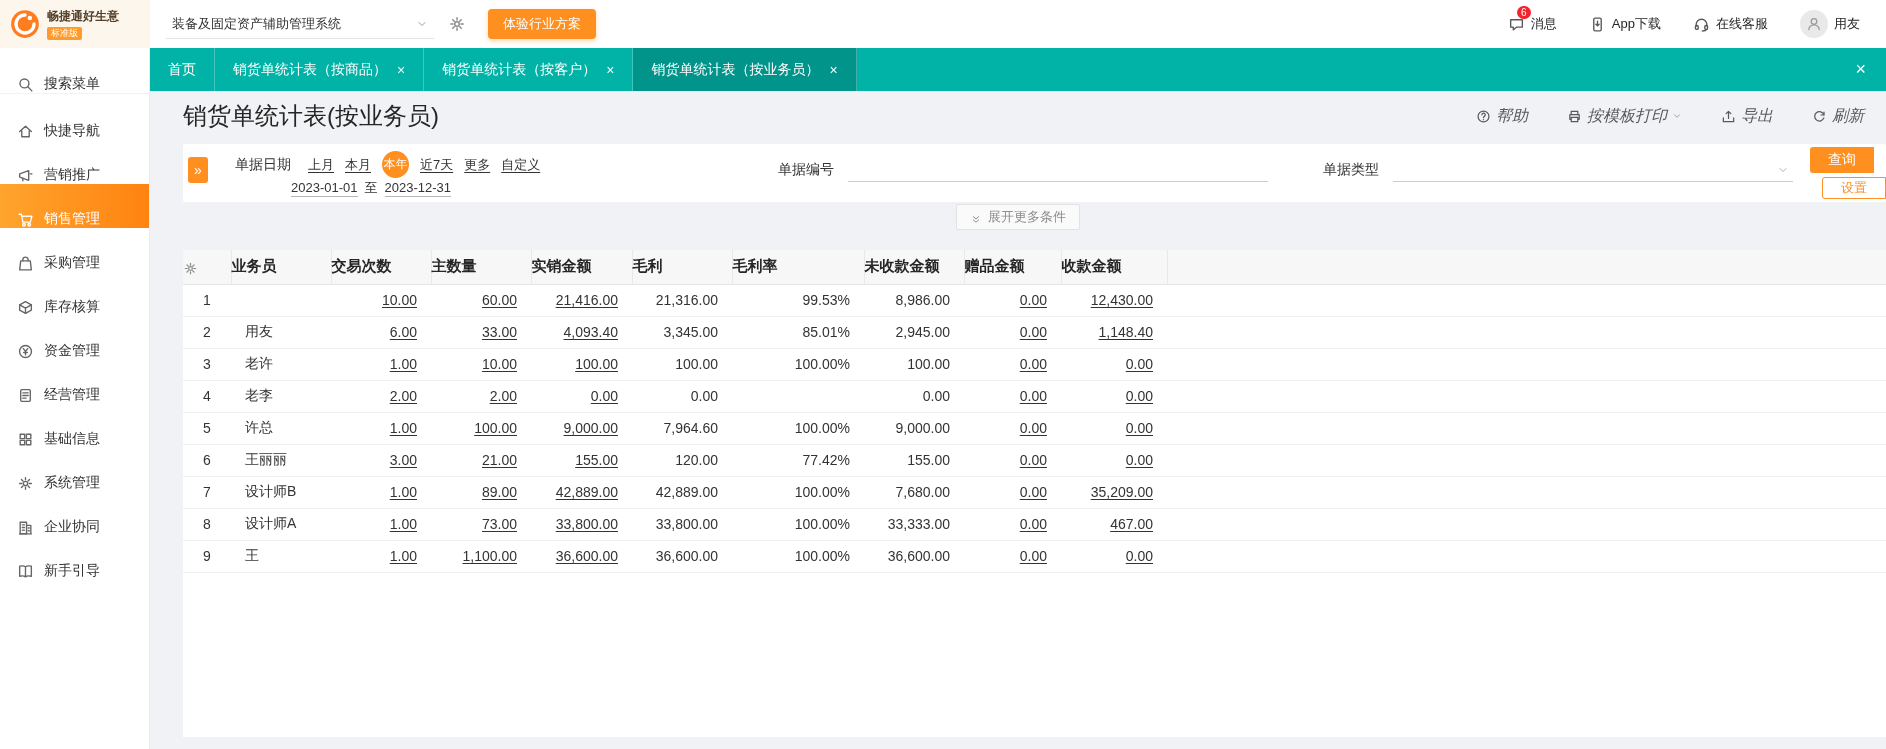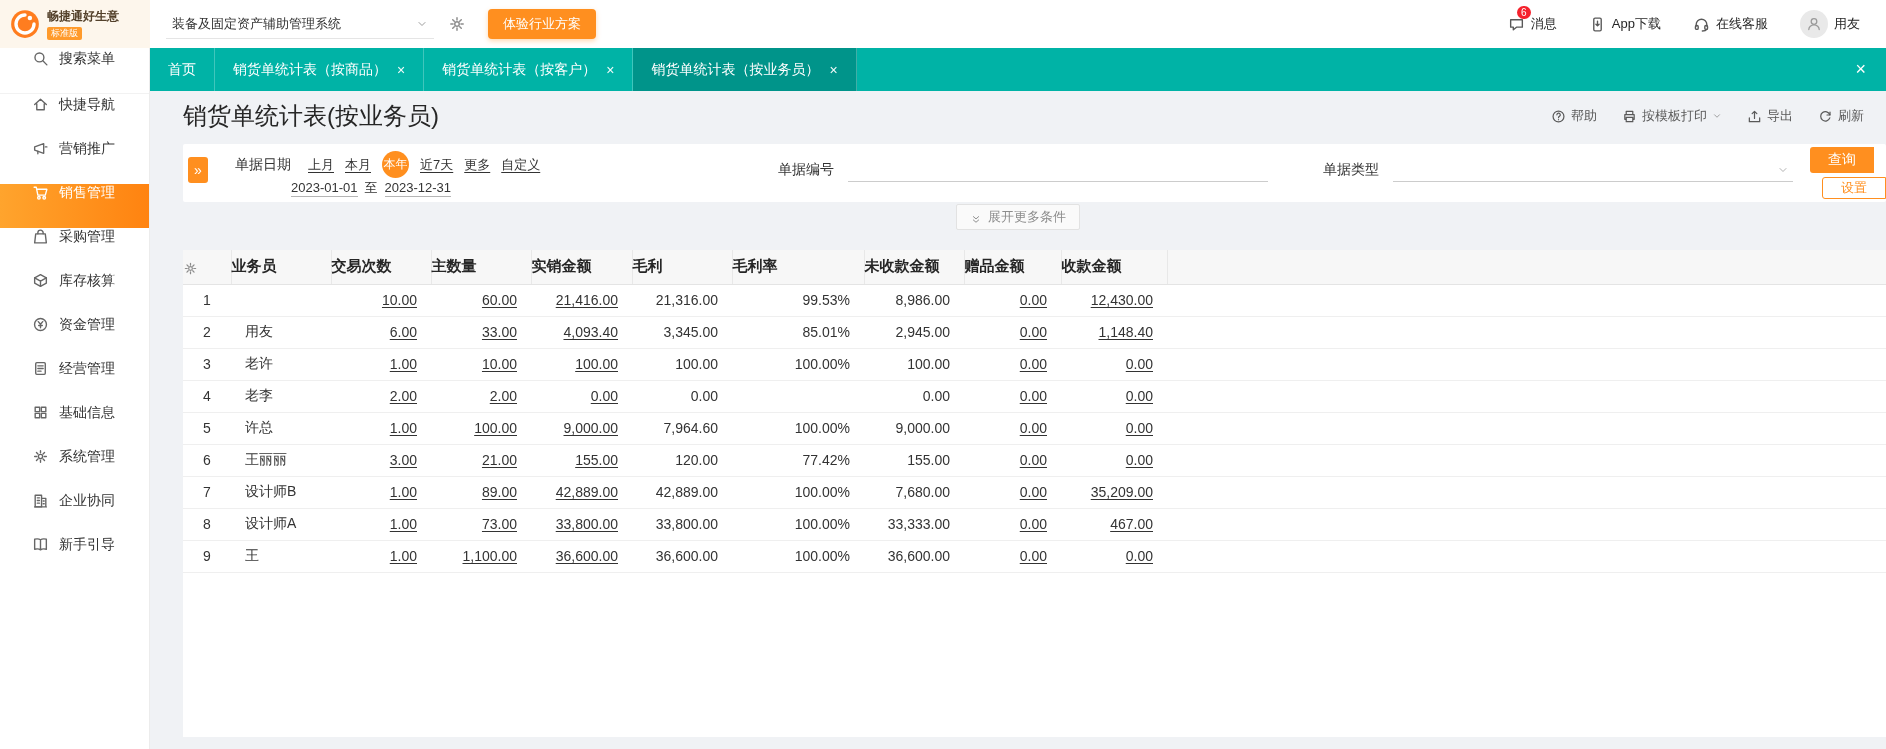--- a/index.html
+++ b/index.html
@@ -23,41 +23,41 @@
   .topbar-right { margin-left:auto; display:flex; align-items:center; gap:32px; padding-right:26px; }
   .tb-item { display:flex; align-items:center; gap:6px; font-size:13px; color:#262626; cursor:pointer; position:relative; }
   .tb-item .icon svg { width:17px; height:17px; display:block; color:#595959; }
   .badge { position:absolute; top:-9px; left:9px; background:#f5222d; color:#fff; font-size:10px; line-height:13px; min-width:14px; text-align:center; border-radius:7px; padding:0 3px; }
   .avatar { width:28px; height:28px; border-radius:50%; background:#e9e9e9; display:flex; align-items:center; justify-content:center; color:#9a9a9a; }
   .avatar svg { width:16px; height:16px; display:block; }
 
   
   .body { flex:1; display:flex; min-height:0; }
   .sidebar { width:150px; flex:none; background:#fff; border-right:1px solid #ececec; padding-top:2px; }
-  .side-item { height:44px; display:flex; align-items:flex-start; gap:10px; padding-left:32px; font-size:14px; color:#333; cursor:pointer; }
+  .side-item { height:44px; display:flex; align-items:flex-end; gap:10px; padding-left:17px; font-size:14px; color:#333; cursor:pointer; }
   .side-item .icon { display:flex; color:#666; }
   .side-item .icon svg { width:17px; height:17px; display:block; }
   .side-item.active { background:linear-gradient(90deg,#ffa42d,#ff8310); color:#fff; }
   .side-item.active .icon { color:#fff; }
   .side-item:first-child { border-bottom:1px solid #f2f2f2; margin-bottom:2px; }
 
   .main { flex:1; display:flex; flex-direction:column; min-width:0; }
 
   
   .tabbar { height:43px; flex:none; background:#00b3a6; display:flex; align-items:stretch; color:#fff; }
   .tab { display:flex; align-items:center; gap:10px; padding:0 18px; font-size:14px; cursor:pointer; border-right:1px solid rgba(255,255,255,.25); white-space:nowrap; }
   .tab.active { background:#00948a; }
   .tab-close { font-size:14px; opacity:.95; cursor:pointer; }
   .tabbar-close { margin-left:auto; display:flex; align-items:center; padding:0 20px; font-size:18px; cursor:pointer; }
 
   
   .content { flex:1; background:#f0f2f5; display:flex; flex-direction:column; min-height:0; }
   .title-row { height:50px; flex:none; display:flex; align-items:center; padding:0 22px 0 33px; }
   .page-title { font-size:24px; color:#262626; }
-  .toolbar { margin-left:auto; display:flex; align-items:center; gap:25px; font-size:13px; color:#595959; }
+  .toolbar { margin-left:auto; display:flex; align-items:center; gap:39px; font-size:16px; color:#595959;font-style:italic; }
   .tool-item { display:flex; align-items:center; gap:5px; cursor:pointer; }
   .tool-item .icon svg { width:15px; height:15px; display:block; }
   .tool-item .chev svg { width:10px; height:10px; display:block; color:#8c8c8c; }
 
   
   .filter-card { flex:none; margin:3px 0 0 33px; background:#fff; height:58px; position:relative; border-radius:2px; }
   .collapse-tag { position:absolute; left:5px; top:13px; width:20px; height:26px; background:#ff8f1f; color:#fff; border-radius:3px; display:flex; align-items:center; justify-content:center; font-size:14px; cursor:pointer; }
   .f-label { font-size:14px; color:#333; margin-right:6px; white-space:nowrap; }
   .grp-date { position:absolute; left:52px; top:7px; }
   .date-line1 { display:flex; align-items:center; gap:11px; height:27px; }

